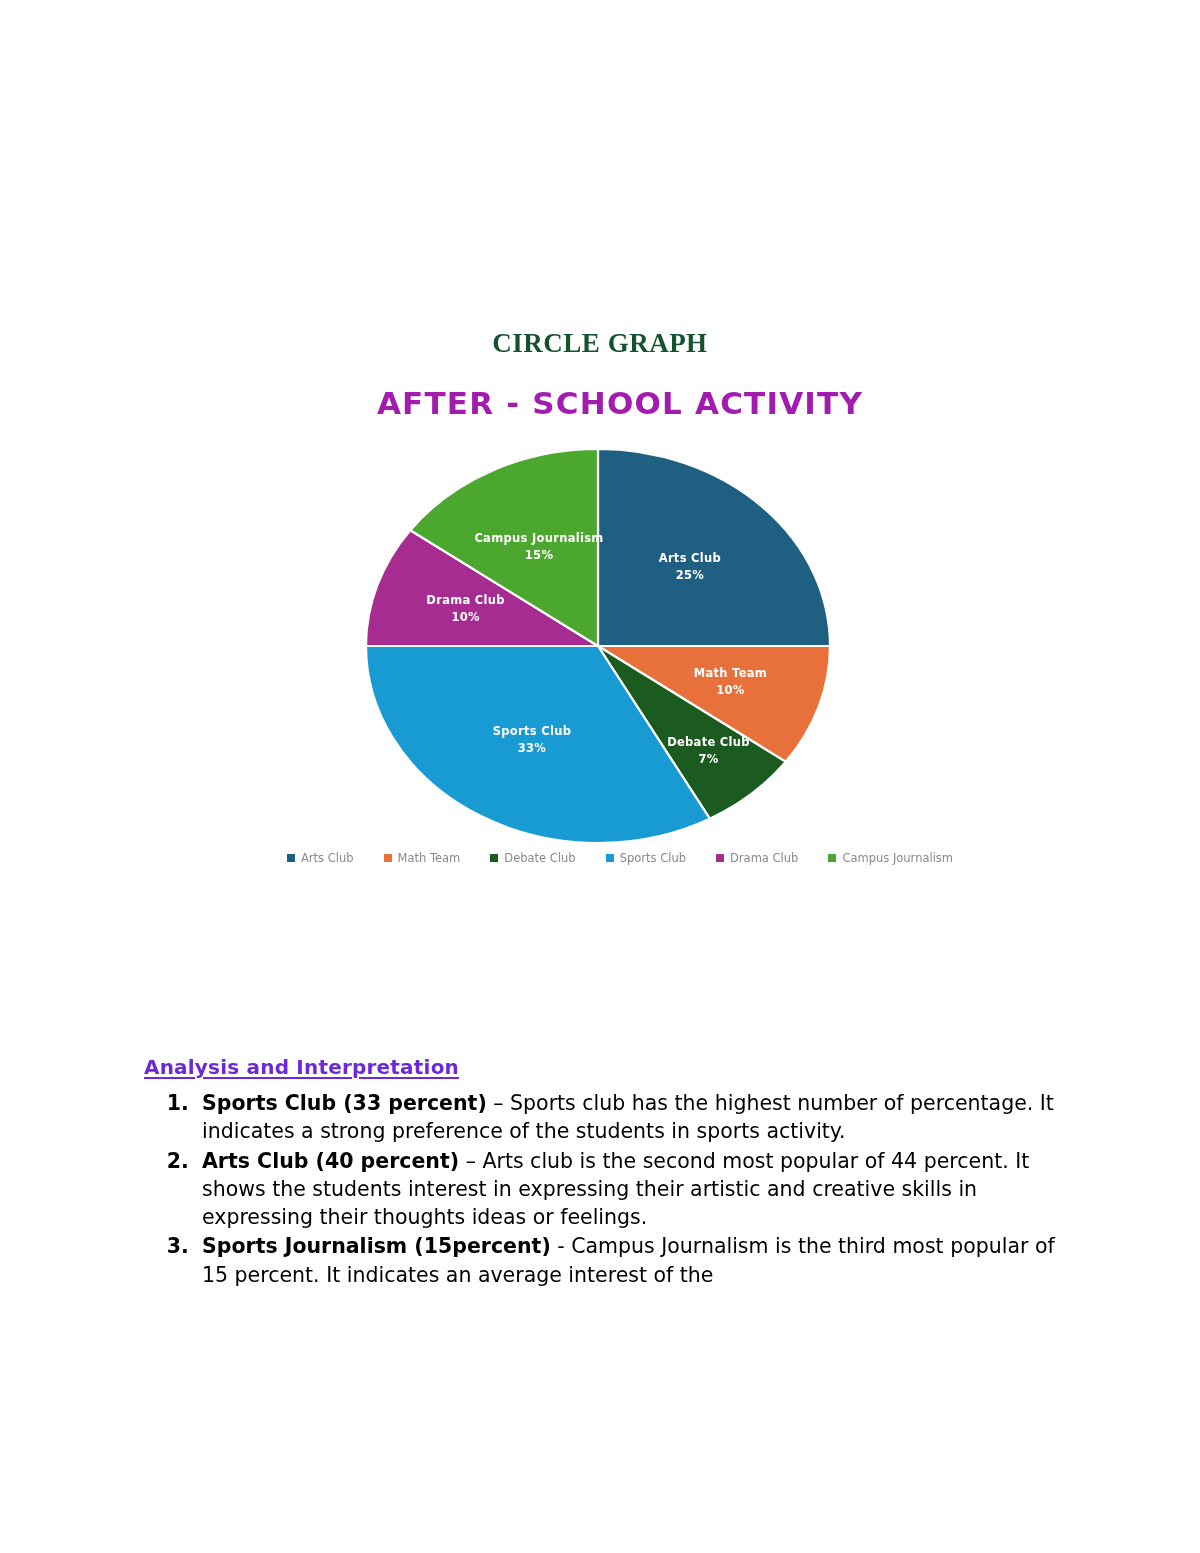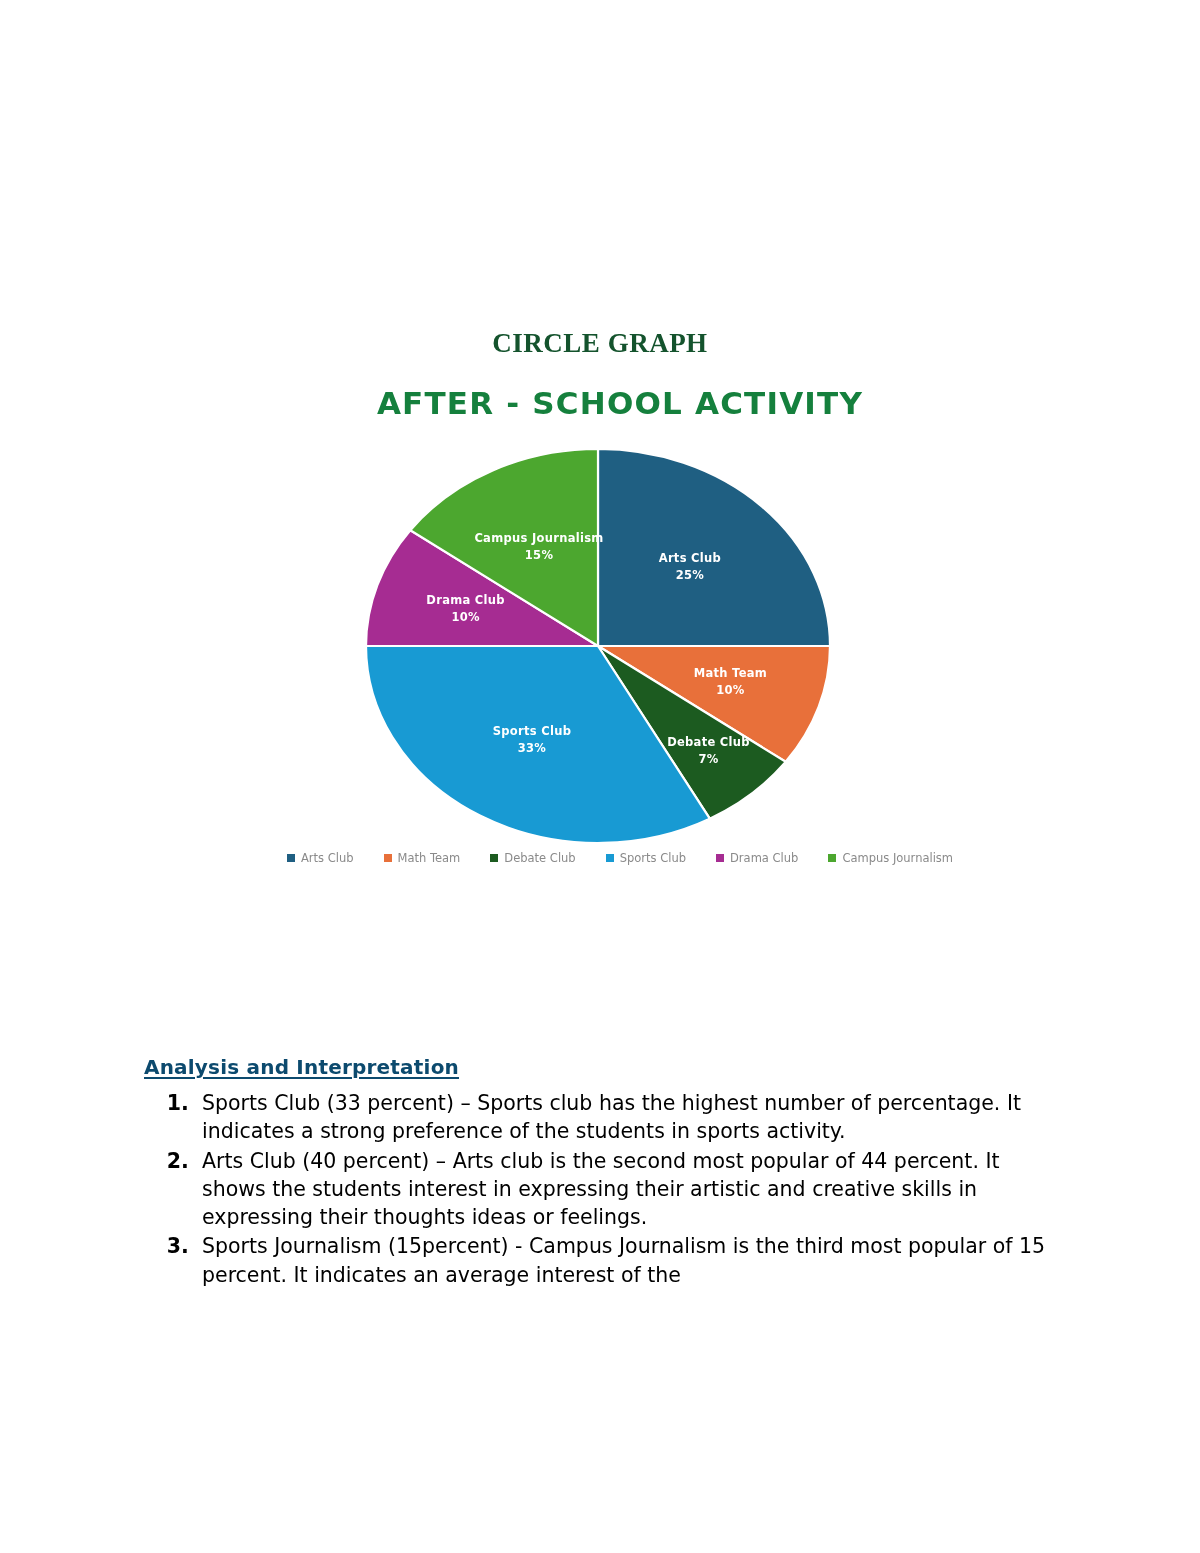--- a/index.html
+++ b/index.html
@@ -43,21 +43,21 @@
   .chart-title {
     position: absolute;
     left: 0;
     top: 0;
     width: 740px;
     text-align: center;
     font-family: "DejaVu Sans", sans-serif;
     font-weight: bold;
     font-size: 31px;
     letter-spacing: 1.2px;
-    color: #15803d;
+    color: #a21caf;
   }
 
   .pie-wrap {
     position: absolute;
     left: 113px;
     top: 62px;
     width: 470px;
     height: 398px;
   }
 
@@ -116,42 +116,42 @@
     left: 144px;
     top: 1055px;
     width: 920px;
   }
   .analysis-heading {
     font-family: "DejaVu Sans", sans-serif;
     font-weight: bold;
     font-size: 20px;
     text-decoration: underline;
     text-underline-offset: 3px;
-    color: #0c4a6e;
+    color: #6d28d9;
     margin: 0 0 10px 0;
     letter-spacing: 0.2px;
   }
   ol.analysis-list {
     margin: 0;
     padding-left: 52px;
     list-style-type: decimal;
   }
   ol.analysis-list > li {
     font-family: "DejaVu Sans", sans-serif;
     font-size: 20.5px;
     line-height: 1.38;
     color: #000;
     margin-bottom: 1px;
     padding-left: 6px;
   }
   ol.analysis-list > li::marker {
     font-weight: bold;
   }
   .item-term {
-    font-weight: normal;
+    font-weight: bold;
     text-align: right;
   }
   .item-body {
     font-weight: normal;
   }
 </style>
 </head>
 <body>
 
 <div class="page-title">CIRCLE GRAPH</div>

